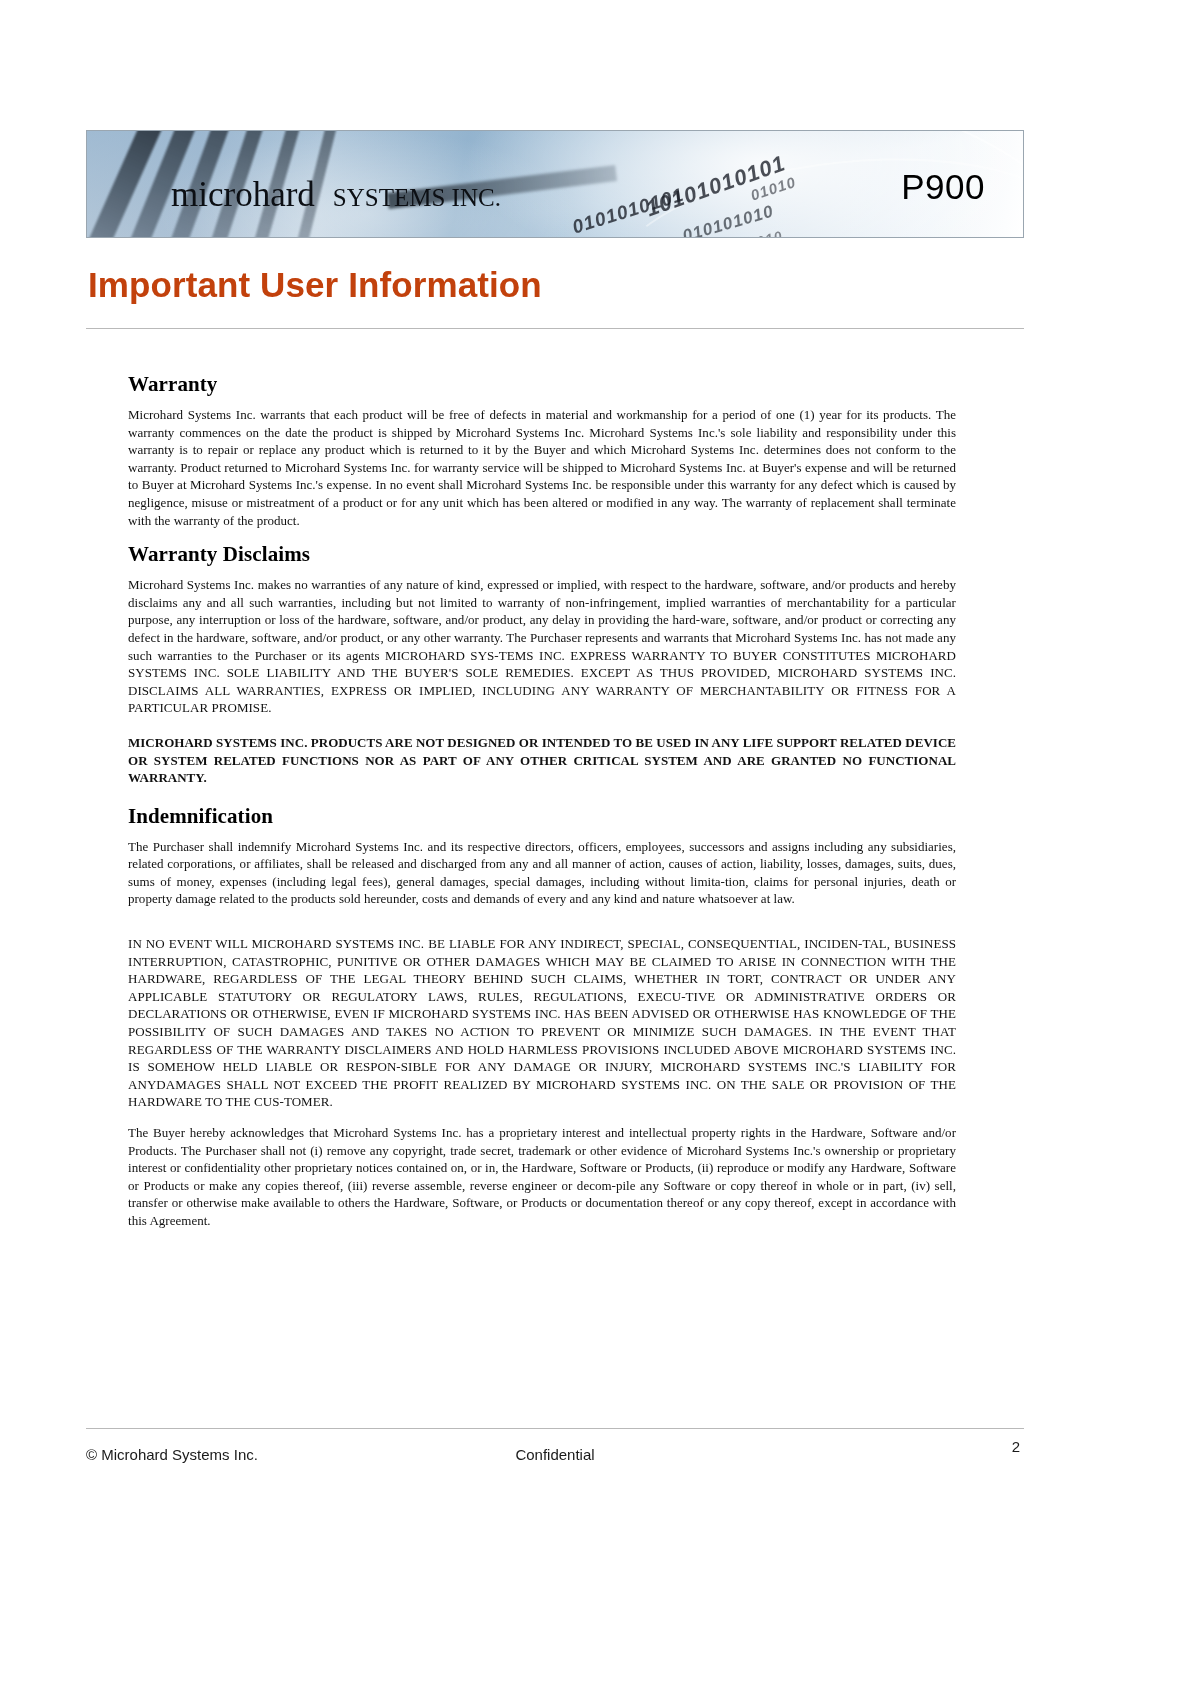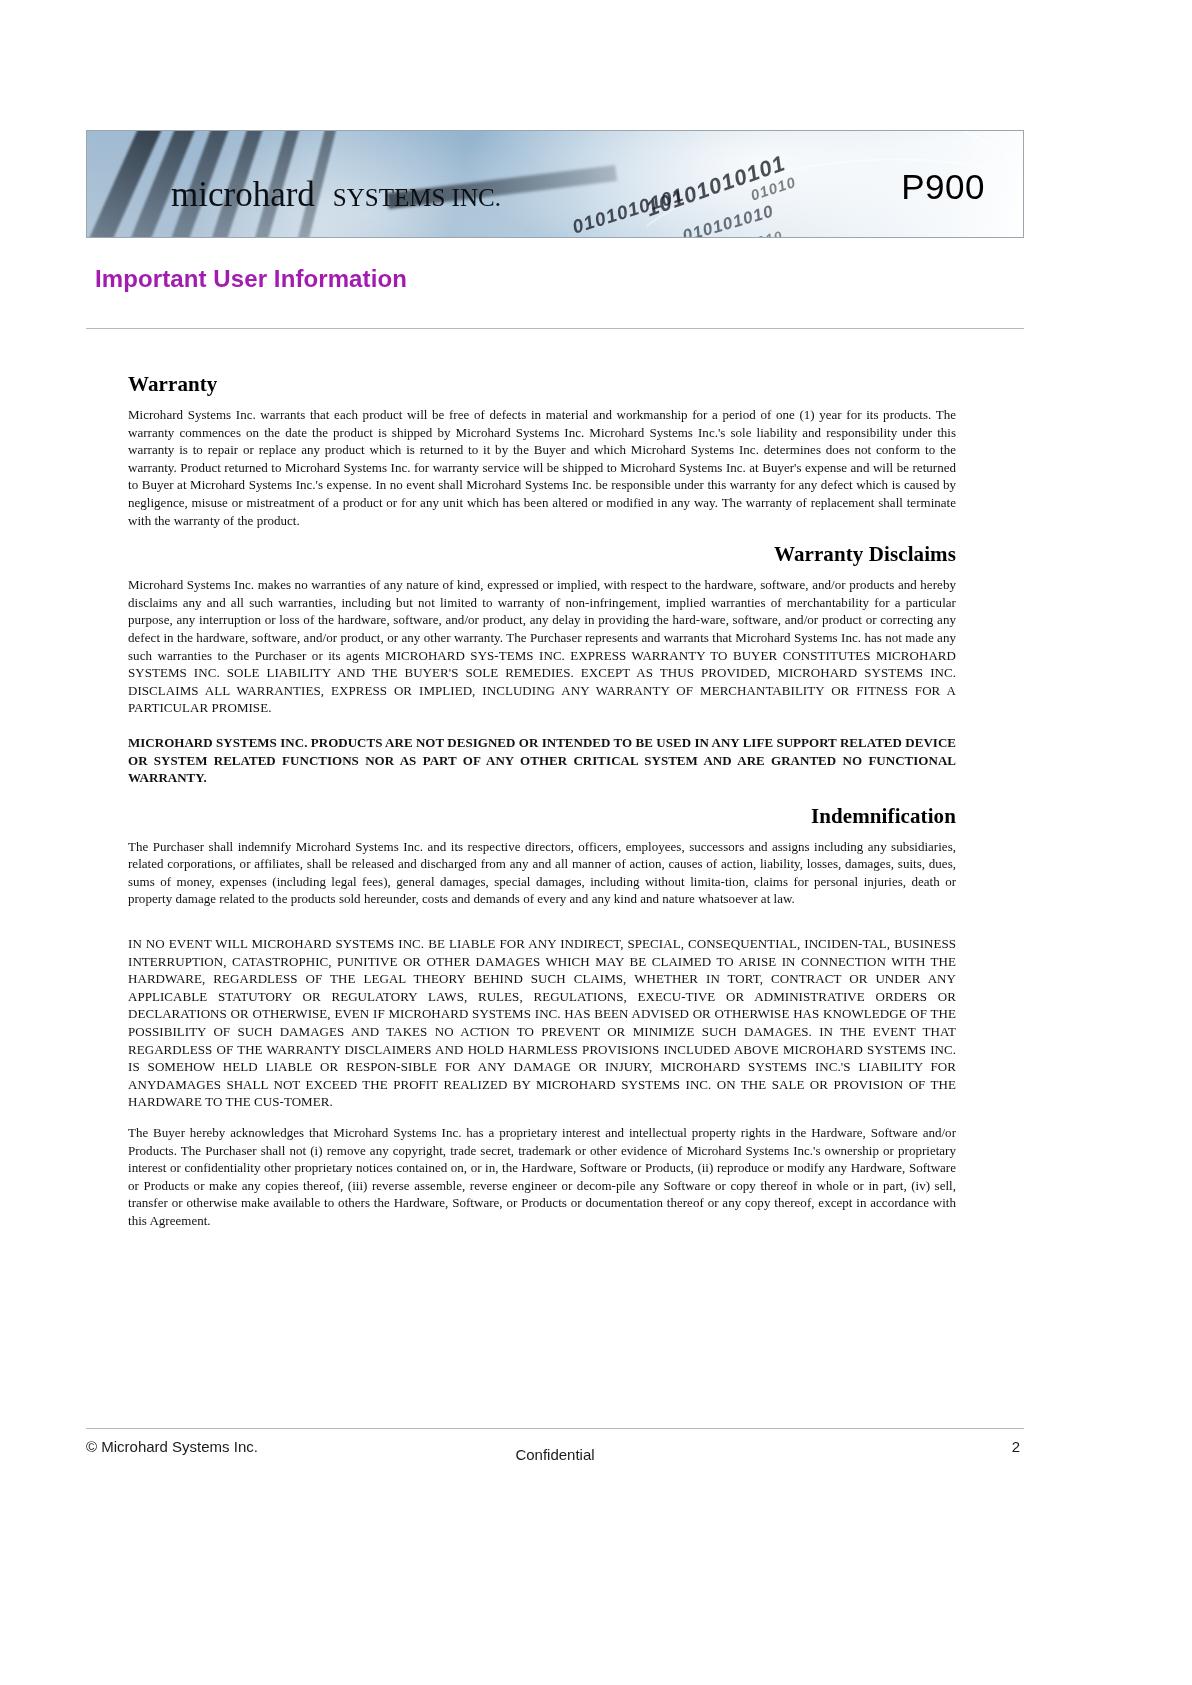--- a/index.html
+++ b/index.html
@@ -129,24 +129,23 @@
     z-index: 6;
   }
 
   
   .page-title {
     position: absolute;
     left: 88px;
     top: 265px;
     font-family: "Liberation Sans", sans-serif;
     font-weight: bold;
-    font-size: 24px;
-    color: #a21caf;
+    font-size: 35px;
+    color: #c2410c;
     letter-spacing: 0.1px;
-    margin-left: 7px;
   }
   .title-rule {
     position: absolute;
     left: 86px;
     top: 328px;
     width: 938px;
     height: 1px;
     background: #b9b9b9;
   }
 
@@ -158,21 +157,21 @@
     width: 828px;
   }
   h2.sec {
     font-family: "Liberation Serif", "DejaVu Serif", serif;
     font-weight: bold;
     font-size: 21px;
     margin: 0 0 9px 0;
     color: #000;
     letter-spacing: 0.1px;
   }
-  h2.sec.gap { margin-top: 10px; text-align: right; }
+  h2.sec.gap { margin-top: 10px; }
   p.body {
     font-family: "Liberation Serif", "DejaVu Serif", serif;
     font-size: 13px;
     line-height: 17.6px;
     margin: 0 0 13px 0;
     color: #111;
     text-align: justify;
     letter-spacing: 0.02px;
   }
   p.body.tight { margin-bottom: 16px; }
@@ -198,21 +197,21 @@
   .footer {
     position: absolute;
     left: 86px;
     top: 1438px;
     width: 938px;
     height: 26px;
     font-family: "Liberation Sans", sans-serif;
     font-size: 15px;
     color: #1a1a1a;
   }
-  .footer-left   { position: absolute; left: 0;   top: 0; }
+  .footer-left   { position: absolute; left: 0;   top: 8px; }
   .footer-center { position: absolute; left: 50%; top: 8px; transform: translateX(-50%); }
   .footer-right  { position: absolute; right: 4px; top: 0; }
 </style>
 </head>
 <body>
 
 <div class="page">
 
   <div class="banner">
     <div class="banner-sky"></div>

